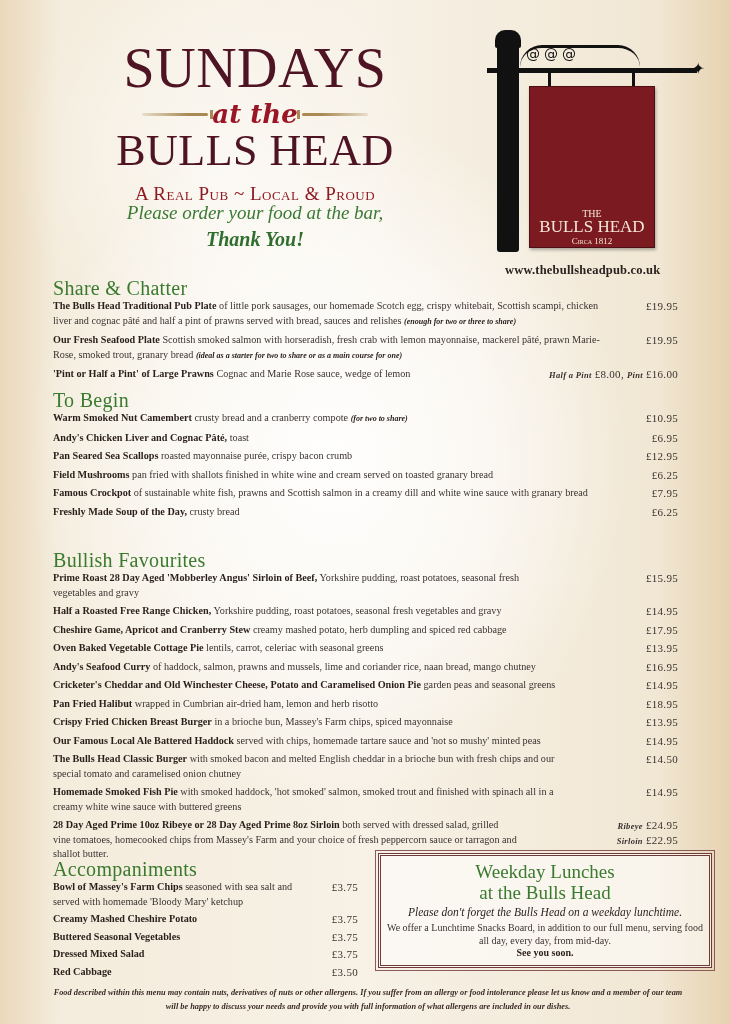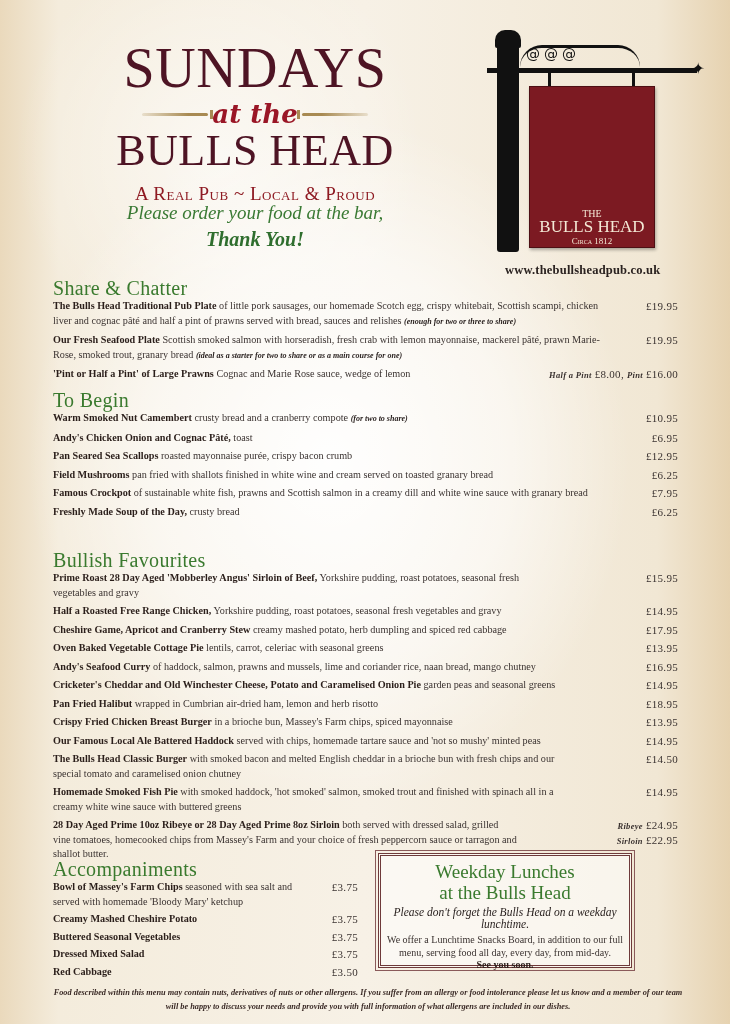--- a/index.html
+++ b/index.html
@@ -88,21 +88,21 @@
   .item .price i { font-weight: bold; font-size: 8.5px; }
   .price2 { position:absolute; right:0; top:14.5px; font-size:11px; color:#3a3230; letter-spacing:0.3px; }
   .price2 i { font-weight: bold; font-size: 8.5px; }
 
   
   .acc { position:absolute; left:53px; top:858px; width:305px; }
   .acc .item { padding-right: 50px; }
 
   
   .weekday {
-    position:absolute; left: 378px; top: 853px; width: 254px; height: 115px;
+    position:absolute; left: 378px; top: 853px; width: 334px; height: 115px;
     border: 3px double #6e3a3a;
     outline: 1px solid #8a5a5a; outline-offset: 2px;
     background: rgba(255,255,255,0.55);
     text-align:center;
   }
   .weekday h3 { color:#3a7a2e; font-weight: normal; font-size: 19px; line-height: 21px; margin-top: 5px; }
   .weekday .lead { font-style: italic; font-size: 11.5px; color:#2a2220; margin-top: 3px; }
   .weekday .body { font-size: 10px; line-height: 13px; color:#3a3230; margin-top: 3px; }
   .weekday .soon { font-weight: bold; font-size: 10px; color:#2a1e1a; }
 
@@ -153,21 +153,21 @@
     </div>
     <div class="item" style="margin-top:4px; padding-right:140px;">
       <b>'Pint or Half a Pint' of Large Prawns</b><span class="desc"> Cognac and Marie Rose sauce, wedge of lemon</span>
       <span class="price"><i>Half a Pint</i> <span>£8.00,</span> <i>Pint</i> <span>£16.00</span></span>
     </div>
   </div>
 
   <div class="section" style="top:389px;">
     <div class="section-title">To Begin</div>
     <div class="item" style="margin-top:0px;"><b>Warm Smoked Nut Camembert</b><span class="desc"> crusty bread and a cranberry compote </span><span class="note">(for two to share)</span><span class="price">£10.95</span></div>
-    <div class="item" style="margin-top:4px;"><b>Andy's Chicken Onion and Cognac Pâté,</b><span class="desc"> toast</span><span class="price">£6.95</span></div>
+    <div class="item" style="margin-top:4px;"><b>Andy's Chicken Liver and Cognac Pâté,</b><span class="desc"> toast</span><span class="price">£6.95</span></div>
     <div class="item" style="margin-top:4px;"><b>Pan Seared Sea Scallops</b><span class="desc"> roasted mayonnaise purée, crispy bacon crumb</span><span class="price">£12.95</span></div>
     <div class="item" style="margin-top:4px;"><b>Field Mushrooms</b><span class="desc"> pan fried with shallots finished in white wine and cream served on toasted granary bread</span><span class="price">£6.25</span></div>
     <div class="item" style="margin-top:4px;"><b>Famous Crockpot</b><span class="desc"> of sustainable white fish, prawns and Scottish salmon in a creamy dill and white wine sauce with granary bread</span><span class="price">£7.95</span></div>
     <div class="item" style="margin-top:4px;"><b>Freshly Made Soup of the Day,</b><span class="desc"> crusty bread</span><span class="price">£6.25</span></div>
   </div>
 
   <div class="section" style="top:549px;">
     <div class="section-title">Bullish Favourites</div>
     <div class="item" style="padding-right:130px;"><b>Prime Roast 28 Day Aged 'Mobberley Angus' Sirloin of Beef,</b><span class="desc"> Yorkshire pudding, roast potatoes, seasonal fresh vegetables and gravy</span><span class="price">£15.95</span></div>
     <div class="item" style="margin-top:4px;"><b>Half a Roasted Free Range Chicken,</b><span class="desc"> Yorkshire pudding, roast potatoes, seasonal fresh vegetables and gravy</span><span class="price">£14.95</span></div>

